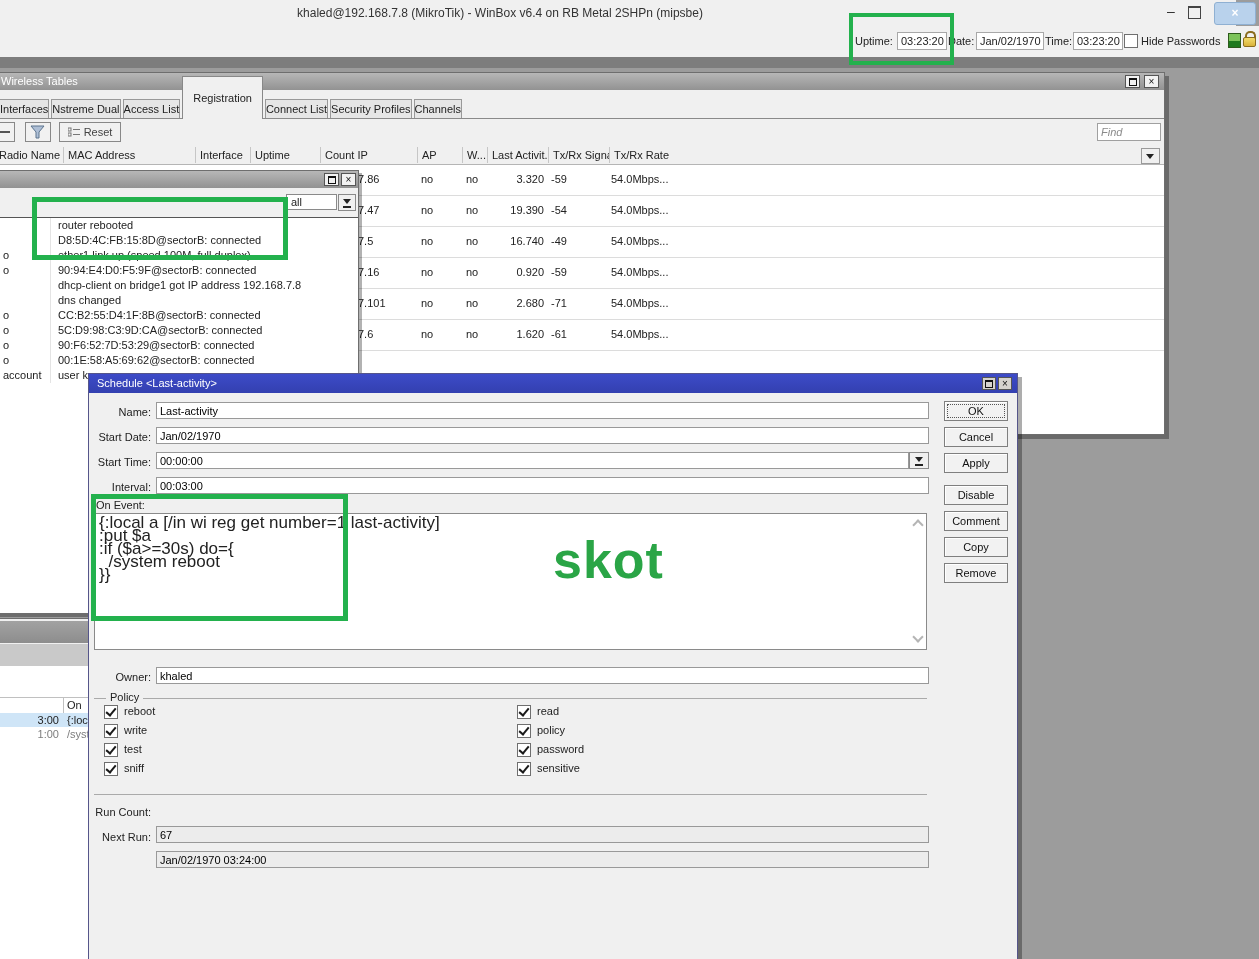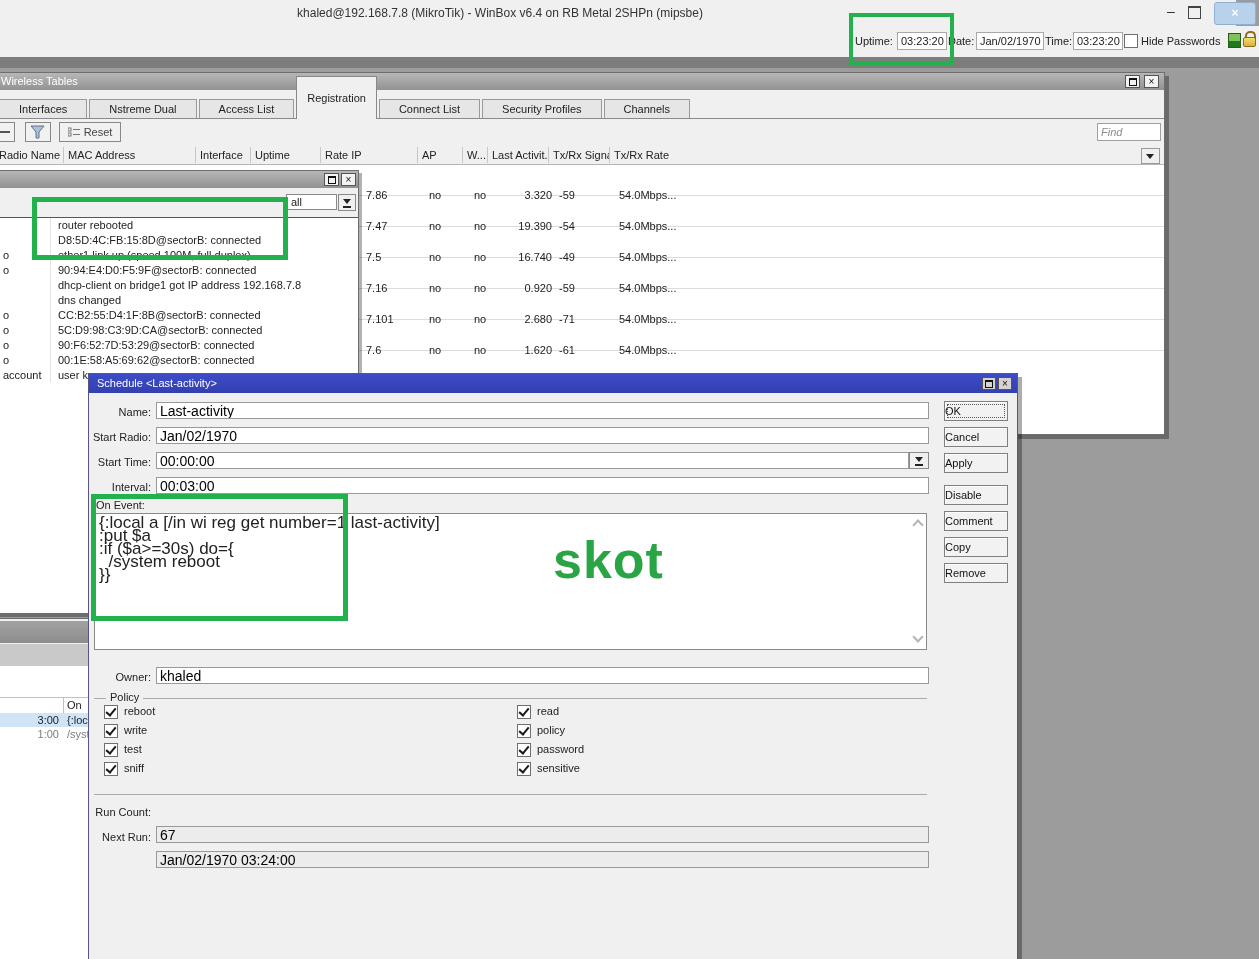--- a/index.html
+++ b/index.html
@@ -28,37 +28,37 @@
   .gtitle{position:absolute;left:0;top:0;right:0;height:17px;background:linear-gradient(#b7b7b7,#929292);color:#fff;line-height:17px;padding-left:6px;box-sizing:border-box;}
   .wbtn{position:absolute;width:15px;height:13px;background:#f2f2f2;border:1px solid #555;text-align:center;line-height:11px;font-size:10px;color:#111;box-sizing:border-box;}
   .wbtn .sq{display:inline-block;width:6px;height:5px;border:1px solid #111;border-top:2px solid #111;margin-top:2px;}
   
   .dropbtn{position:absolute;background:#f0f0f0;border:1px solid #8a8a8a;box-sizing:border-box;}
   .dropbtn .tri{position:absolute;left:50%;top:4px;margin-left:-4px;width:0;height:0;border-left:4px solid transparent;border-right:4px solid transparent;border-top:5px solid #222;}
   .dropbtn .bar{position:absolute;left:50%;margin-left:-4px;top:11px;width:8px;height:2px;background:#222;}
   
   .win-wireless{left:-6px;top:72px;width:1169px;height:361px;}
   .tabstrip{position:absolute;left:0;top:21px;right:0;height:24px;border-bottom:1px solid #8a8a8a;display:flex;align-items:flex-end;padding-left:4px;}
-  .tab{position:relative;padding:3px 19px;border:1px solid #999;border-bottom:none;background:#e6e6e6;margin-right:2px;color:#222;}
+  .tab{position:relative;padding:3px 0;border:1px solid #999;border-bottom:none;background:#e6e6e6;margin-right:2px;color:#222;}
   .tab.active{background:#f0f0f0;padding:15px 10px;margin-bottom:-1px;border-color:#888;z-index:2;}
   .wtoolbar{position:absolute;left:0;top:46px;right:0;height:28px;}
   .tbtn{position:absolute;top:3px;height:20px;background:#f1f1f1;border:1px solid #888;box-sizing:border-box;text-align:center;}
   .btn-dash{left:0;width:20px;}
   .btn-dash .dash{display:inline-block;width:10px;height:2px;background:#555;margin-top:8px;}
   .btn-funnel{left:30px;width:26px;}
   .btn-reset{left:64px;width:62px;line-height:18px;color:#444;}
   .find{position:absolute;left:1102px;top:4px;width:56px;height:16px;border:1px solid #a0a0a0;background:#fff;font-size:11px;padding:0 3px;font-family:inherit;}
   .find::placeholder{font-style:italic;color:#8a8a8a;}
   .whead{position:absolute;left:0;top:74px;right:0;height:17px;background:#f0f0f0;border-bottom:1px solid #b5b5b5;}
   .hc{position:absolute;top:0;height:16px;line-height:16px;padding-left:4px;border-right:1px solid #c6c6c6;box-sizing:border-box;color:#222;overflow:hidden;white-space:nowrap;}
   .hc-drop{position:absolute;left:1146px;top:1px;width:17px;height:14px;border:1px solid #9a9a9a;background:#f0f0f0;}
   .hc-drop .tri{position:absolute;left:4px;top:5px;width:0;height:0;border-left:4px solid transparent;border-right:4px solid transparent;border-top:5px solid #222;}
   .wbody{position:absolute;left:0;top:92px;right:0;bottom:0;background:#fff;}
   .wrow{position:relative;height:30px;border-bottom:1px solid #dcdcdc;}
-  .rc{position:absolute;top:16px;line-height:29px;white-space:nowrap;margin-left:8px;}
+  .rc{position:absolute;top:0;line-height:29px;white-space:nowrap;}
   .rc-ip{left:363px;width:52px;}
   .rc-ap{left:426px;}
   .rc-w{left:471px;}
   .rc-act{left:493px;width:56px;text-align:right;}
   .rc-sig{left:556px;}
   .rc-rate{left:616px;}
   
   .win-log{left:-60px;top:170px;width:417px;height:442px;box-shadow:3px 3px 0 rgba(0,0,0,.3);}
   .lg-toolbar{position:absolute;left:0;top:17px;right:0;height:29px;background:#f0f0f0;}
   .combo{position:absolute;left:345px;top:6px;width:51px;height:16px;background:#fff;border:1px solid #8a8a8a;line-height:15px;padding-left:4px;box-sizing:border-box;}
@@ -82,38 +82,38 @@
   .slrow .e{position:absolute;left:86px;}
   .slrow.dim .e,.slrow.dim .t{color:#7d7d7d;}
   
   .dlg{position:absolute;left:88px;top:373px;width:928px;height:600px;background:#f0f0f0;border:1px solid #55558a;box-shadow:4px 4px 0 rgba(0,0,0,.32);z-index:20;}
   .dlg-titlebar{position:absolute;left:0;top:0;right:0;height:19px;color:#fff;line-height:19px;padding-left:8px;box-sizing:border-box;}
   .dbtn-win{position:absolute;top:3px;width:14px;height:13px;background:#d6d3ce;border:1px solid #555;box-sizing:border-box;text-align:center;line-height:11px;font-size:10px;color:#111;}
   .dbtn-restore{left:893px;}
   .dbtn-close{left:909px;}
   .dbtn-restore .sq{display:inline-block;width:6px;height:5px;border:1px solid #111;border-top:2px solid #111;margin-top:2px;}
   .frow-label{position:absolute;left:0;width:62px;text-align:right;line-height:17px;color:#222;}
-  .finput{position:absolute;left:67px;width:773px;height:17px;border:1px solid #999;background:#fff;font-size:14px;font-family:inherit;padding:0 3px;box-sizing:border-box;}
+  .finput{position:absolute;left:67px;width:773px;height:17px;border:1px solid #999;background:#fff;font-size:11px;font-family:inherit;padding:0 3px;box-sizing:border-box;}
   .finput.readonly{background:#ececec;margin-top:24px;}
   .st-drop{left:820px;width:20px;height:17px;}
   .onevent-label{position:absolute;left:7px;top:125px;}
   .onevent-box{position:absolute;left:5px;top:139px;width:833px;height:137px;background:#fff;border:1px solid #8a8a8a;box-sizing:border-box;}
   .script{position:absolute;left:4px;top:2px;right:20px;bottom:2px;white-space:pre;font-family:"Liberation Sans","DejaVu Sans",sans-serif;font-size:17px;line-height:13px;overflow:hidden;}
   .sb{position:absolute;right:2px;width:12px;height:12px;}
   .sb .chev{position:absolute;left:2px;width:6px;height:6px;border-right:2px solid #b5b5b5;border-bottom:2px solid #b5b5b5;}
   .sb-up{top:4px;}   .sb-up .chev{top:3px;transform:rotate(-135deg);}
   .sb-dn{bottom:4px;}.sb-dn .chev{top:0px;transform:rotate(45deg);}
   .pg-line{position:absolute;left:5px;top:324px;width:833px;border-top:1px solid #aaa;}
   .pg-label{position:absolute;left:17px;top:317px;background:#f0f0f0;padding:0 4px;}
   .pol-col{position:absolute;top:330px;width:200px;}
   .pol-left{left:15px;} .pol-right{left:428px;}
   .pol-item{position:relative;height:19px;line-height:14px;}
   .pol-item .cb{margin-right:6px;}
   .sep{position:absolute;left:5px;top:420px;width:833px;border-top:1px solid #aaa;}
-  .dlg-btn{position:absolute;left:855px;width:64px;height:20px;background:#f2f2f2;border:1px solid #7f7f7f;box-shadow:inset 1px 1px 0 #fff;line-height:18px;color:#111;box-sizing:border-box;}
+  .dlg-btn{position:absolute;left:855px;width:64px;height:20px;background:#f2f2f2;border:1px solid #7f7f7f;box-shadow:inset 1px 1px 0 #fff;text-align:center;line-height:18px;color:#111;box-sizing:border-box;}
   .dlg-btn.focused{outline:1px dotted #555;outline-offset:-4px;}
   
   .annot{position:absolute;border:5px solid #23b14d;z-index:50;pointer-events:none;}
   .annot-uptime{left:849px;top:13px;width:97px;height:44px;border-width:4px;}
   .annot-log{left:32px;top:197px;width:246px;height:53px;}
   .annot-onevent{left:91px;top:494px;width:247px;height:117px;}
   .watermark{position:absolute;left:553px;top:530px;font-size:52px;font-weight:bold;color:#2aa546;z-index:51;letter-spacing:1px;}
 </style>
 </head>
 <body>
@@ -178,21 +178,21 @@
         <span>Reset</span>
       </div>
       <input class="find" placeholder="Find" style="">
     </div>
 
     <div class="whead">
       <div class="hc" style="left:0;width:69px;"><span>Radio Name</span> <span style="color:#888;">/</span></div>
       <div class="hc" style="left:69px;width:132px;">MAC Address</div>
       <div class="hc" style="left:201px;width:55px;">Interface</div>
       <div class="hc" style="left:256px;width:70px;">Uptime</div>
-      <div class="hc" style="left:326px;width:97px;">Rate IP</div>
+      <div class="hc" style="left:326px;width:97px;">Count IP</div>
       <div class="hc" style="left:423px;width:45px;">AP</div>
       <div class="hc" style="left:468px;width:25px;">W...</div>
       <div class="hc" style="left:493px;width:61px;">Last Activit...</div>
       <div class="hc" style="left:554px;width:61px;">Tx/Rx Signal ...</div>
       <div class="hc" style="left:615px;width:92px;border-right:none;">Tx/Rx Rate</div>
       <div class="hc-drop">
           <span class="tri"></span>
         </div>
     </div>
 
@@ -331,21 +331,21 @@
   <div class="dlg">
     <div class="dlg-titlebar" style="background: linear-gradient(rgb(61, 75, 200), rgb(51, 64, 176));">
       <span>Schedule &lt;Last-activity&gt;</span>
     </div>
     <div class="dbtn-win dbtn-restore"><span class="sq"></span></div>
     <div class="dbtn-win dbtn-close">×</div>
 
     <div class="frow-label" style="top:30px;text-align:right;">Name:</div>
     <input class="finput" style="top: 28px;" value="Last-activity">
 
-    <div class="frow-label" style="top:55px;">Start Radio:</div>
+    <div class="frow-label" style="top:55px;">Start Date:</div>
     <input class="finput" style="top: 53px;" value="Jan/02/1970">
 
     <div class="frow-label" style="top:80px;">Start Time:</div>
     <input class="finput" style="top: 78px; width: 753px;" value="00:00:00">
     <div class="dropbtn st-drop" style="position:absolute;top:78px;">
         <span class="tri"></span>
         <span class="bar"></span>
       </div>
 
     <div class="frow-label" style="top:105px;">Interval:</div>

